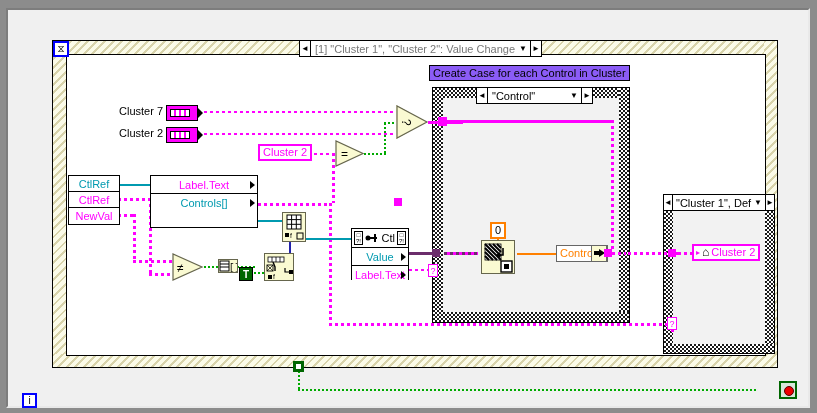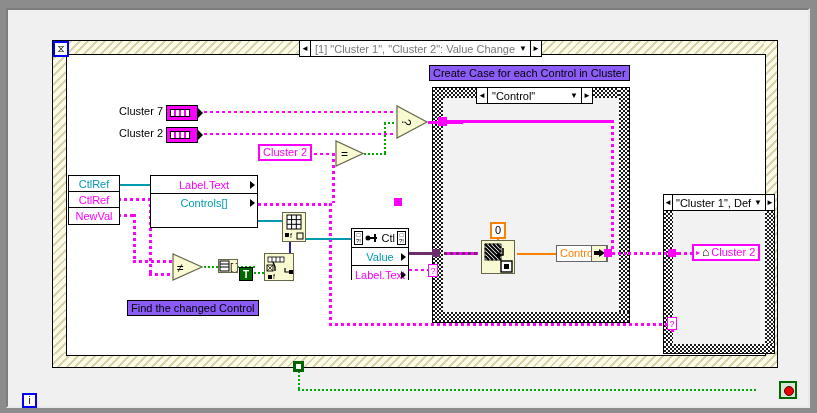--- a/index.html
+++ b/index.html
@@ -135,21 +135,20 @@
           <span>◄</span>
         </div>
       <div class="txt">[1] "Cluster 1", "Cluster 2": Value Change</div>
       <div class="caret"><span>▼</span></div>
       <div class="arrw r">
           <span>►</span>
         </div>
     </div>
 
     <div class="comment" style="left:421px;top:55px;">Create Case for each Control in Cluster</div>
-    <div class="comment" style="left:119px;top:290px;">Find the changed Control</div>
 
     <div class="case" style="left:424px;top:77px;width:198px;height:236px;"></div>
     <div class="case-frame" style="left:425px;top:78px;width:196px;height:10px;"></div>
     <div class="case-frame" style="left:425px;top:78px;width:10px;height:234px;"></div>
     <div class="case-frame" style="left:611px;top:78px;width:10px;height:234px;"></div>
     <div class="case-frame" style="left:425px;top:302px;width:196px;height:10px;"></div>
     <div class="casesel" style="left:468px;top:77px;width:117px;">
       <div class="arrw">
           <span>◄</span>
         </div>

